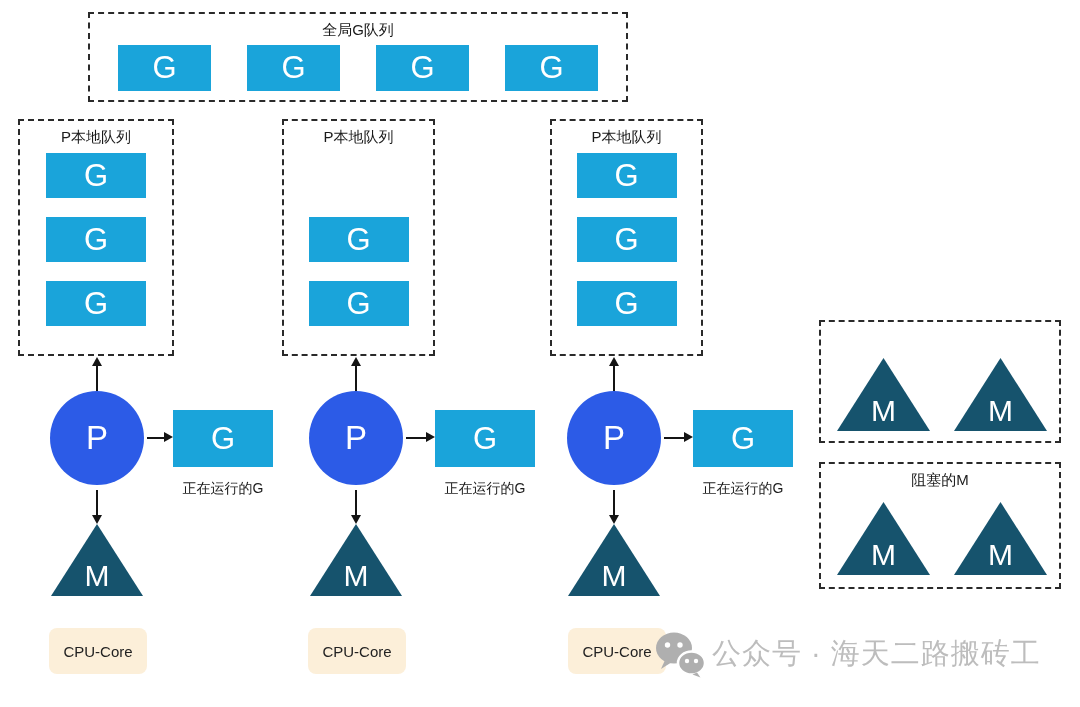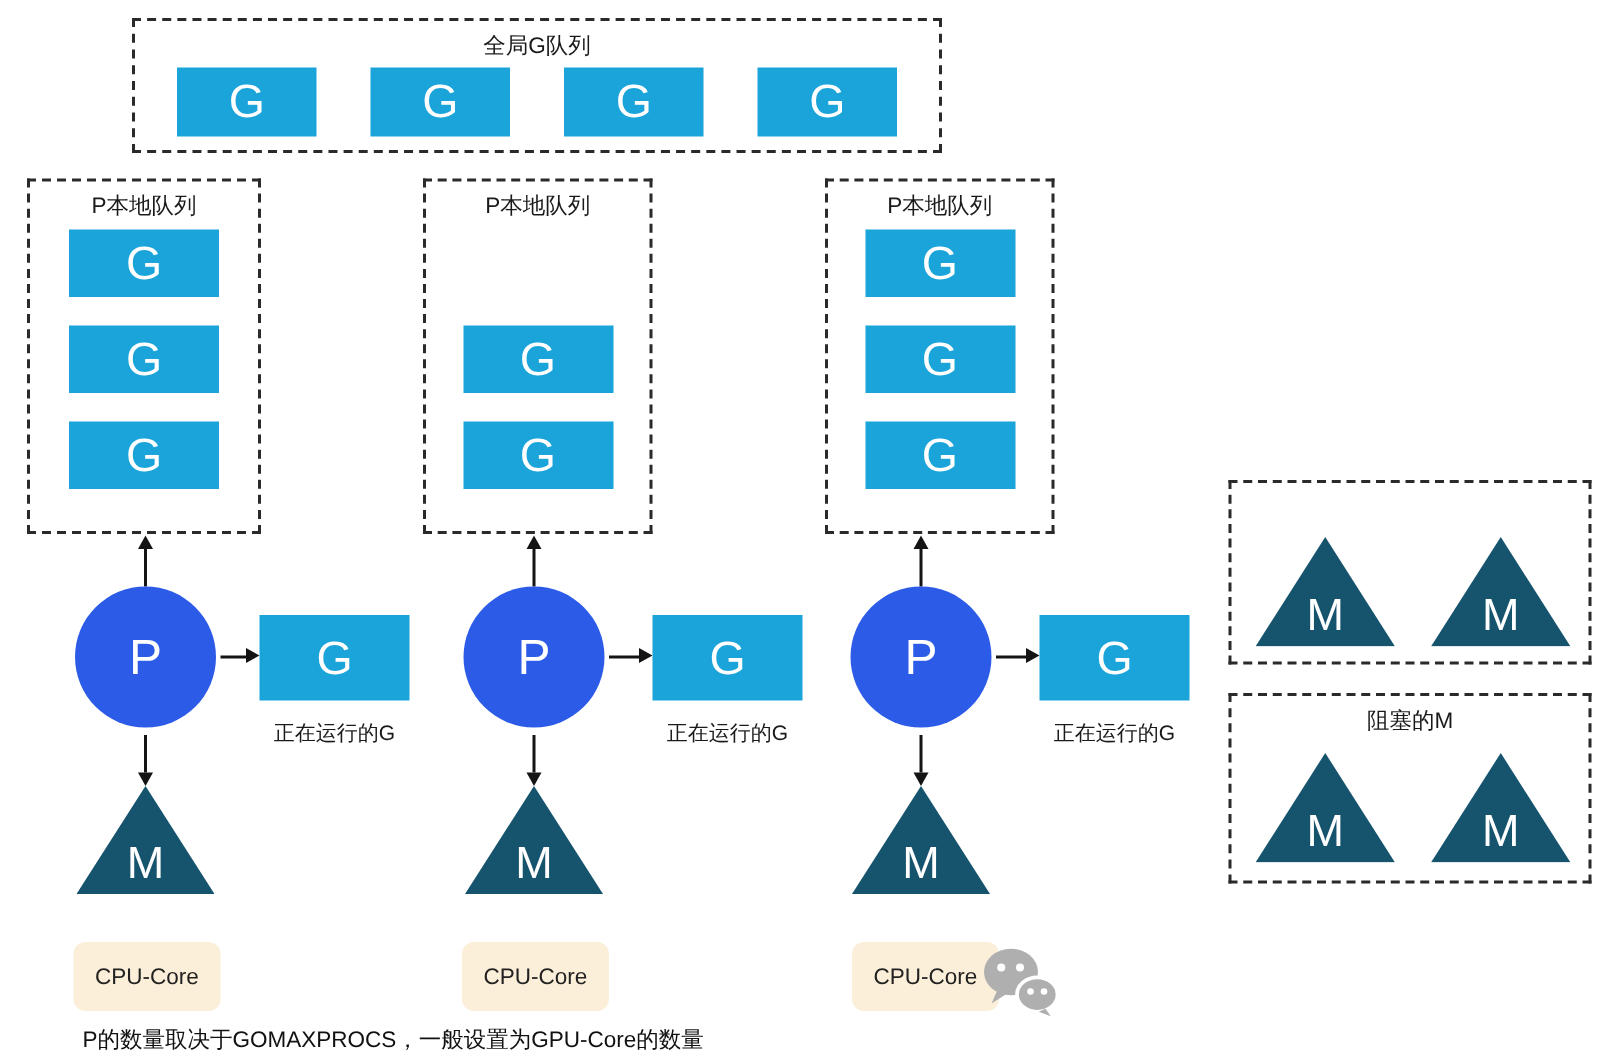--- a/index.html
+++ b/index.html
@@ -143,17 +143,17 @@
     <svg width="52" height="48" viewBox="0 0 52 48">
       <ellipse cx="20" cy="18" rx="18" ry="15.5" fill="#AFAFAF"></ellipse>
       <path d="M11 30 L7 39 L18 32 Z" fill="#AFAFAF"></path>
       <circle cx="13.5" cy="15" r="2.7" fill="#ffffff"></circle>
       <circle cx="26" cy="15" r="2.7" fill="#ffffff"></circle>
       <ellipse cx="37.5" cy="33" rx="13.5" ry="11.5" fill="#AFAFAF" stroke="#ffffff" stroke-width="2.5"></ellipse>
       <path d="M43 42.5 L46.5 47.5 L38.5 44.5 Z" fill="#AFAFAF"></path>
       <circle cx="33" cy="31" r="2.2" fill="#ffffff"></circle>
       <circle cx="42" cy="31" r="2.2" fill="#ffffff"></circle>
     </svg>
+    <span class="watermark-text">公众号 · 海天二路搬砖工</span>
   </div>
 
-  <div class="footnote">P的数量取决于GOMAXPROCS，一般设置为GPU-Core的数量</div>
 
 </div>
 
 </body></html>

